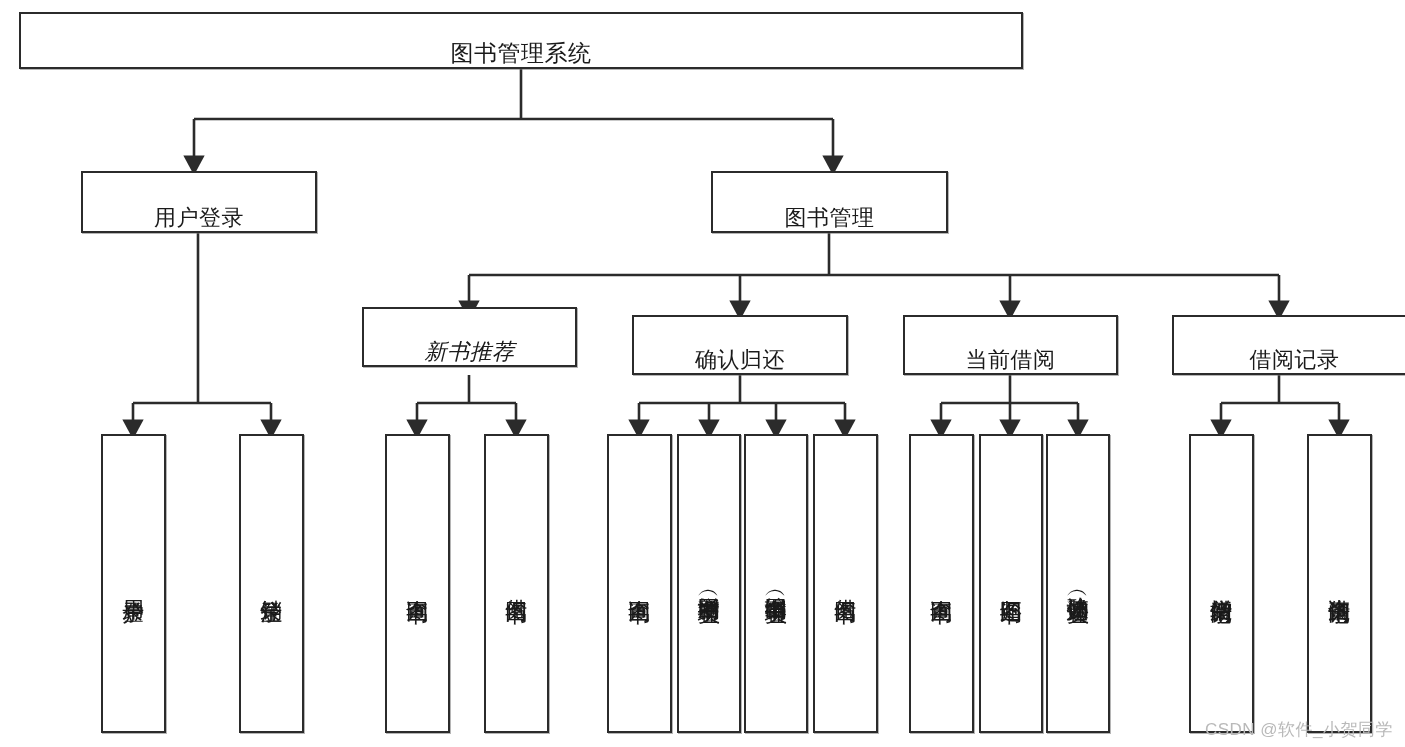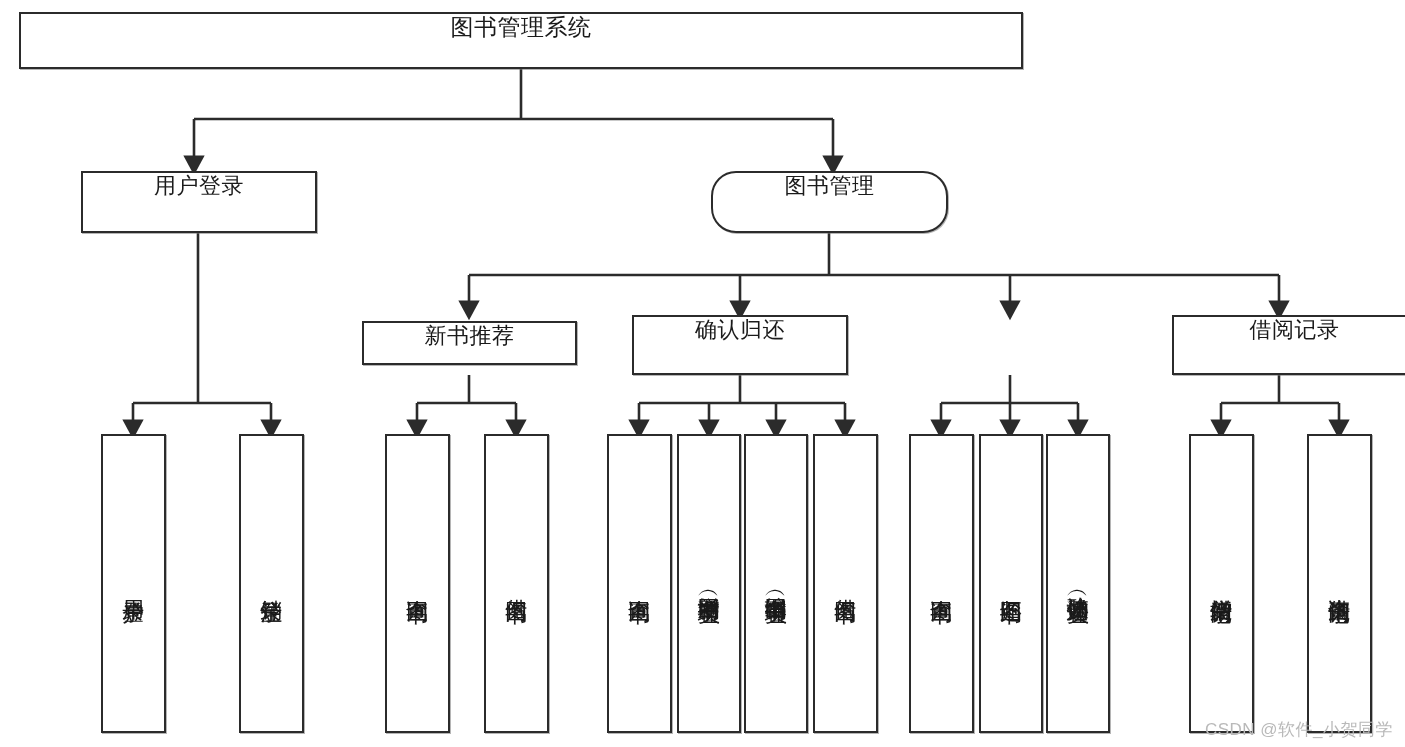--- a/index.html
+++ b/index.html
@@ -25,21 +25,21 @@
     width: 1405px;
     height: 747px;
     pointer-events: none;
   }
   .node {
     position: absolute;
     box-sizing: border-box;
     background: #ffffff;
     border: 2px solid #2b2b2b;
     display: flex;
-    align-items: flex-start;
+    align-items: flex-end;
     justify-content: center;
     color: #1a1a1a;
     box-shadow: 1px 1px 0 rgba(120,120,120,0.55);
   }
   .node .label {
     display: block;
     text-align: center;
     line-height: 1.18;
     letter-spacing: 0.5px;
   }
@@ -130,32 +130,35 @@
   </svg>
 
   <div class="node horizontal root" style="left:19px; top:12px; width:1004px; height:57px;">
     <span class="label">图书管理系统</span>
   </div>
 
   <div class="node horizontal" style="left:81px; top:171px; width:236px; height:62px;">
     <span class="label">用户登录</span>
   </div>
 
-  <div class="node horizontal" style="left:711px; top:171px; width:237px; height:62px;border-radius:25px;">
+  <div class="node horizontal" style="left:711px; top:171px; width:237px; height:62px;">
     <span class="label">图书管理</span>
   </div>
 
-  <div class="node horizontal" style="left:362px; top:321px; width:215px; height:44px;">
+  <div class="node horizontal" style="left:362px; top:307px; width:215px; height:60px;font-style:italic;">
     <span class="label">新书推荐</span>
   </div>
 
   <div class="node horizontal" style="left:632px; top:315px; width:216px; height:60px;">
     <span class="label">确认归还</span>
   </div>
 
+  <div class="node horizontal" style="left:903px; top:315px; width:215px; height:60px;">
+    <span class="label">当前借阅</span>
+  </div>
 
   <div class="node horizontal" style="left:1172px; top:315px; width:245px; height:60px;">
     <span class="label">借阅记录</span>
   </div>
 
   <div class="node vertical" style="left:101px; top:434px; width:65px; height:299px;">
     <span class="label">用户登录</span>
   </div>
 
   <div class="node vertical" style="left:239px; top:434px; width:65px; height:299px;">

